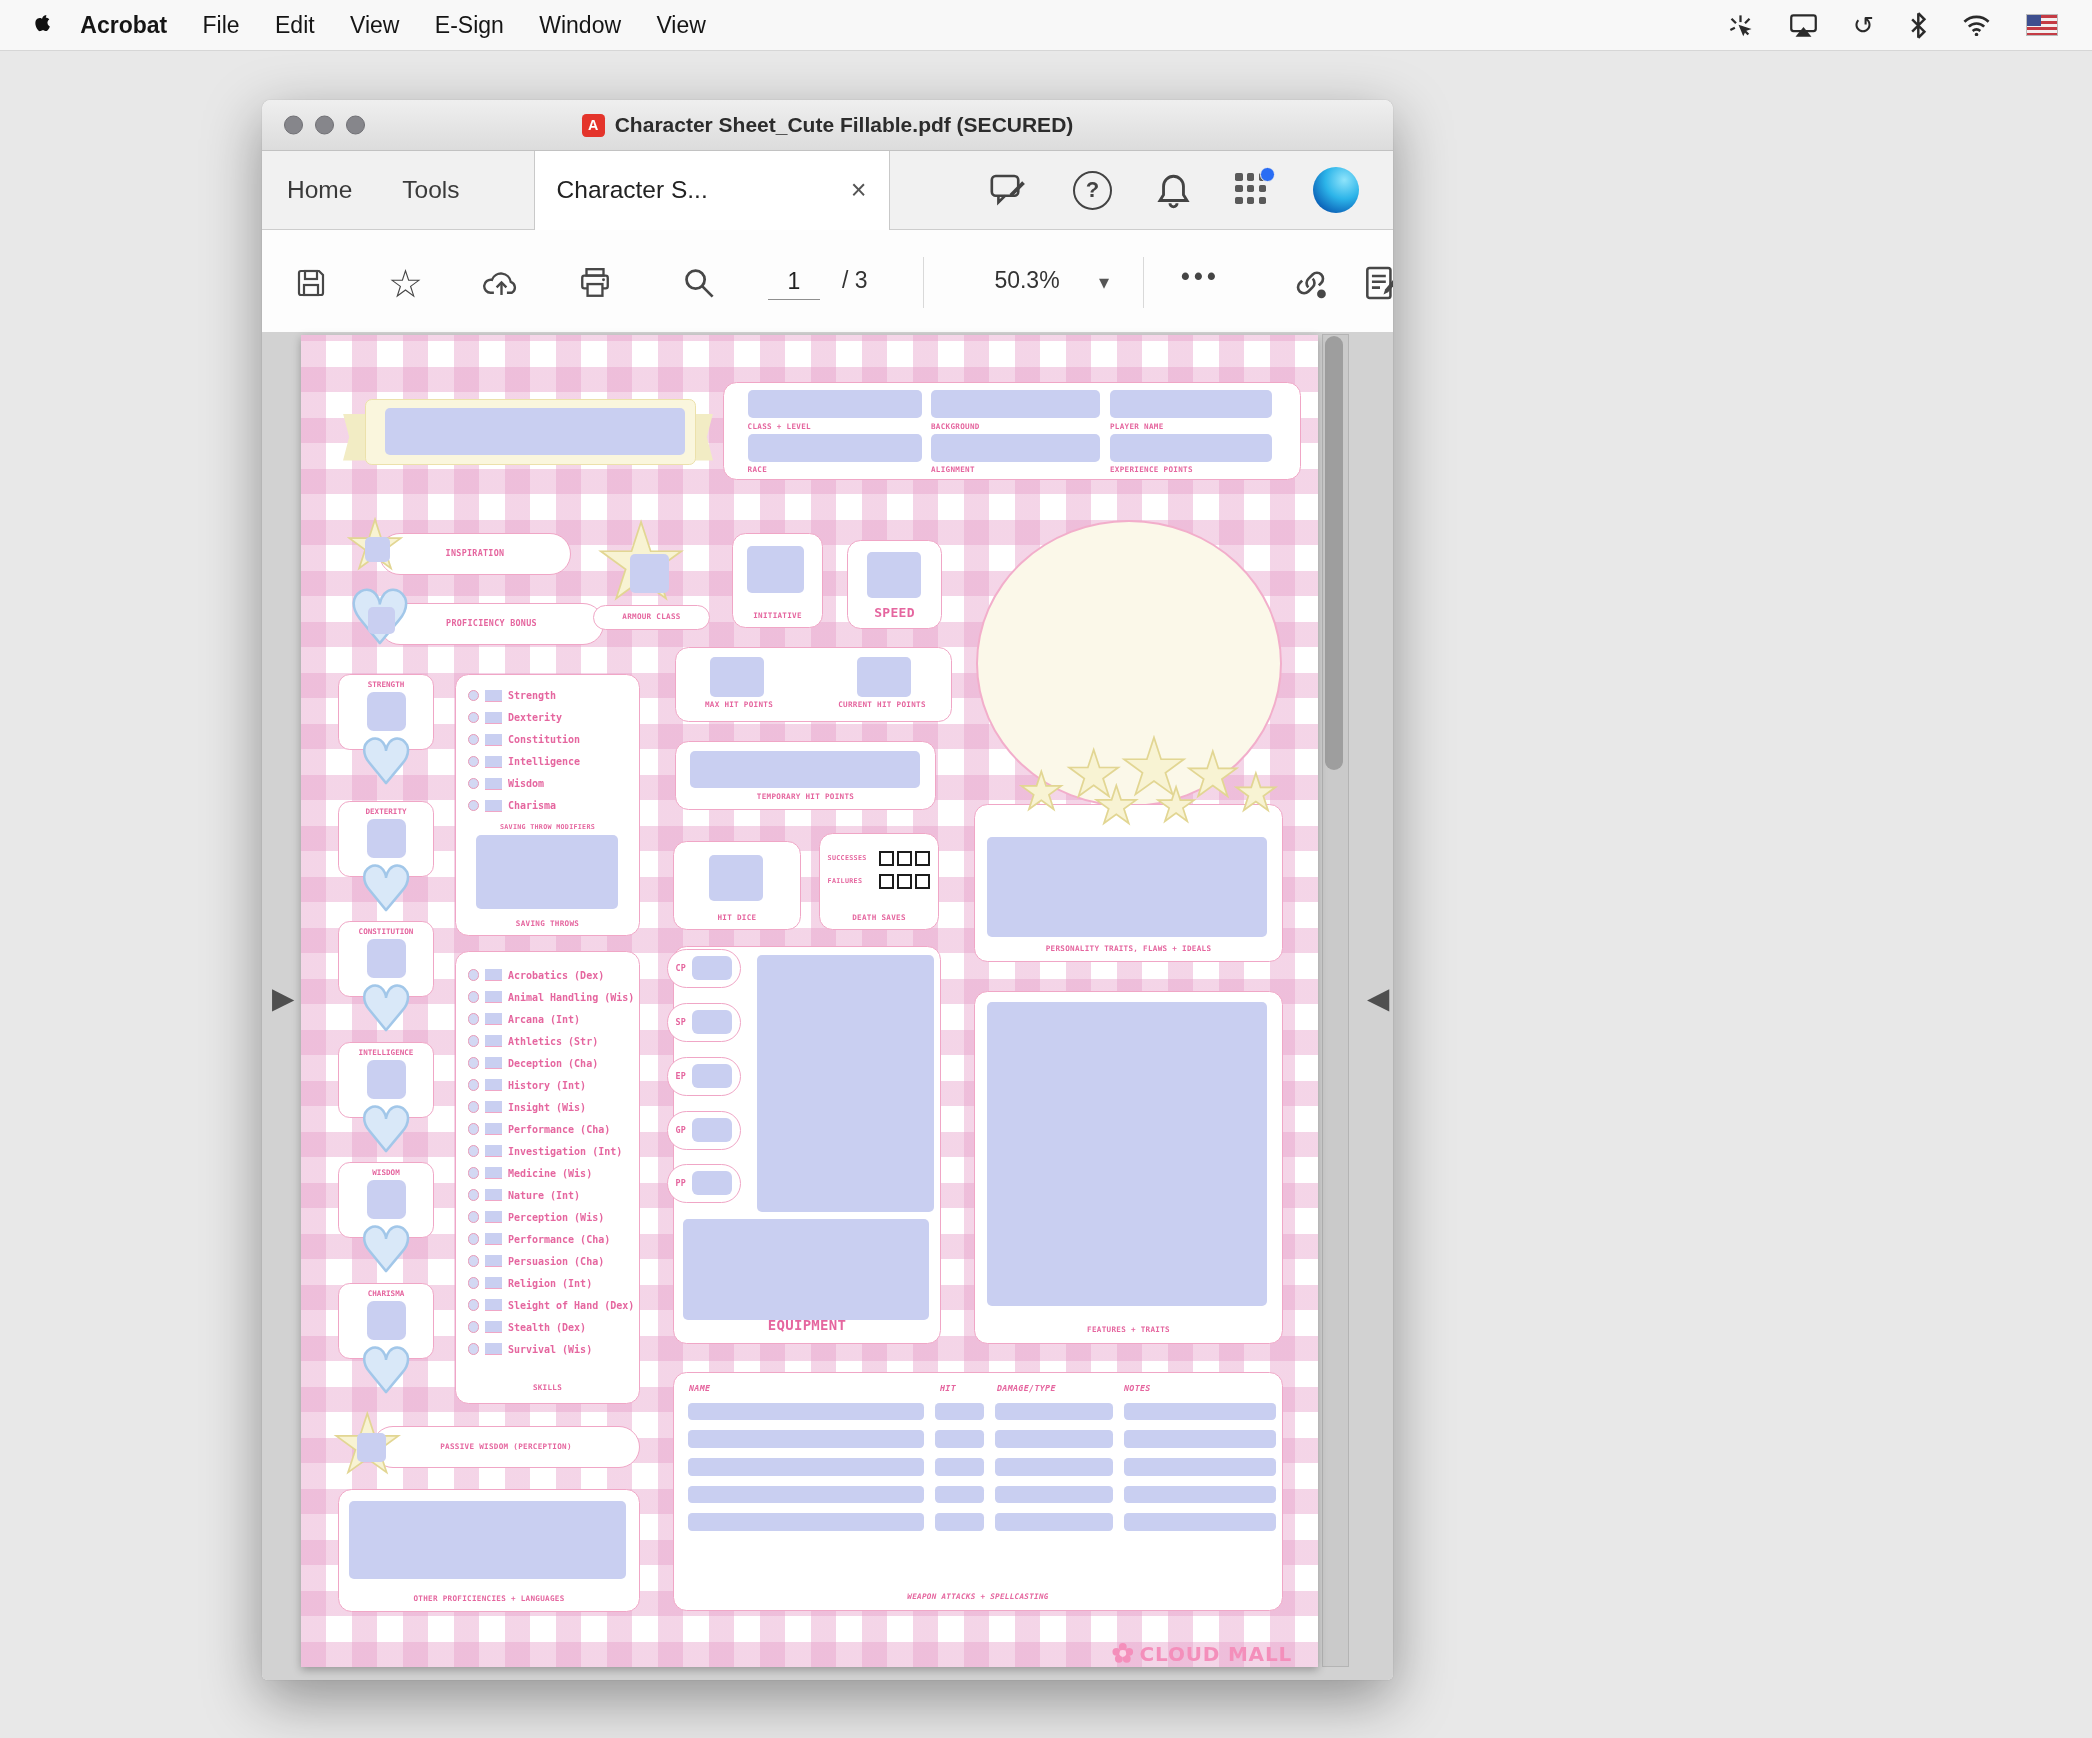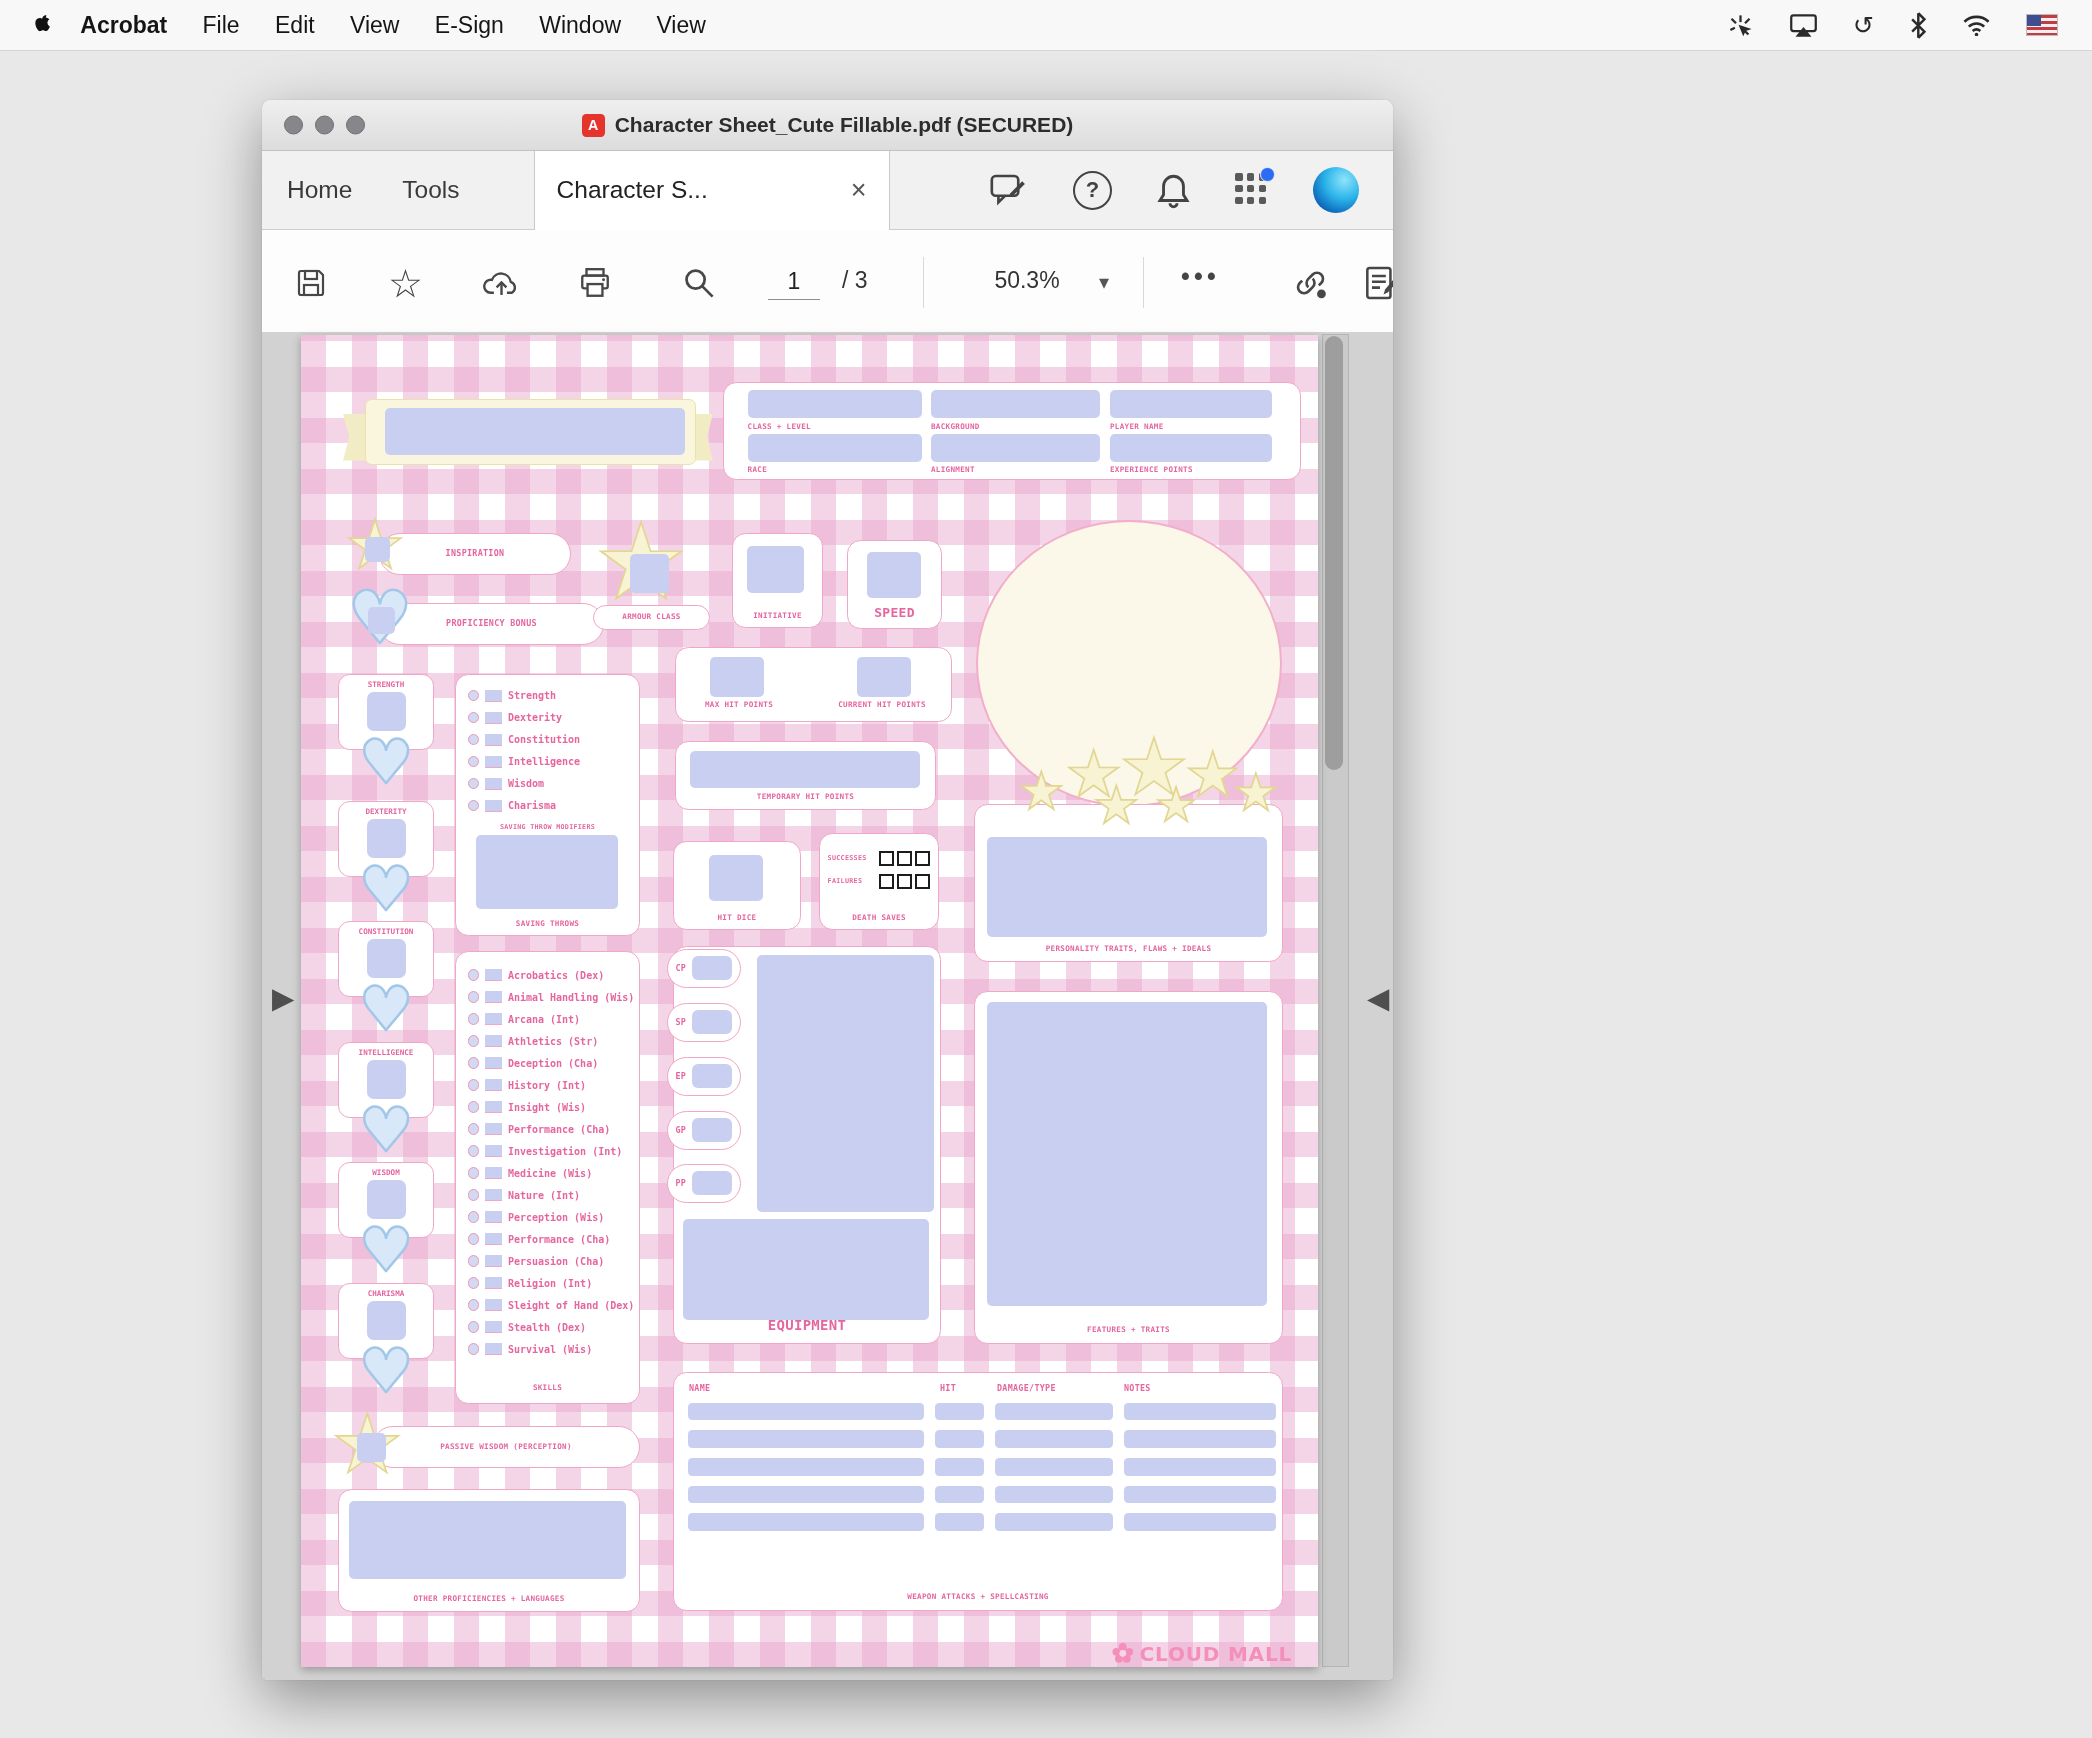--- a/index.html
+++ b/index.html
@@ -558,21 +558,21 @@
         <span class="pl" style="position:static;font-size:7.6px;">PASSIVE WISDOM (PERCEPTION)</span>
       </div>
       <span class="glyph-star" style="left:30px;top:1069px;font-size:81px;">★</span>
       <div class="lv" style="left:56px;top:1098px;width:29px;height:29px;z-index:3;"></div>
 
       <div class="wb" style="left:37px;top:1154px;width:300px;height:121px;">
         <div class="lv" style="left:10px;top:11px;width:277px;height:78px;"></div>
         <span class="pl" style="left:0;right:0;bottom:7.6px;font-size:7.6px;">OTHER PROFICIENCIES + LANGUAGES</span>
       </div>
 
-      <div class="wb" style="left:372px;top:1037px;width:608px;height:237px;">
+      <div class="wb" style="left:372px;top:1037px;width:608px;height:237px;font-style:italic;">
         <span class="pl" style="left:15px;top:10px;font-size:8.4px;text-align:left;">NAME</span>
         <span class="pl" style="left:266px;top:10px;font-size:8.4px;text-align:left;">HIT</span>
         <span class="pl" style="left:323px;top:10px;font-size:8.4px;text-align:left;">DAMAGE/TYPE</span>
         <span class="pl" style="left:450px;top:10px;font-size:8.4px;text-align:left;">NOTES</span>
         <div class="wgrid">
           <span class="bar"></span>
             <span class="bar"></span>
             <span class="bar"></span>
             <span class="bar"></span>
           <span class="bar"></span>

